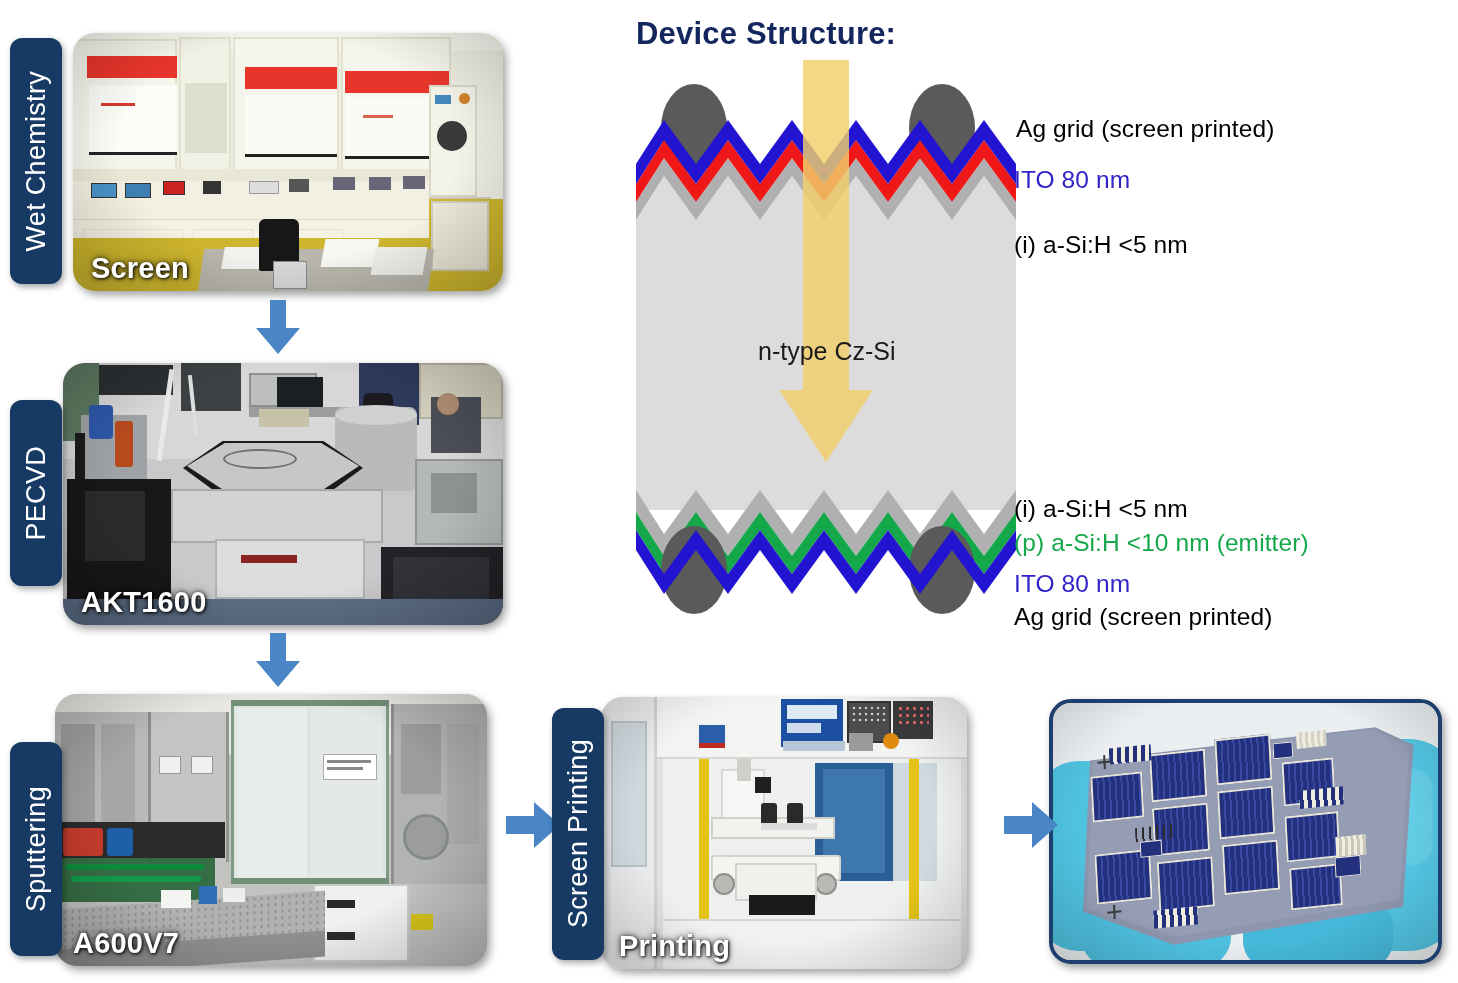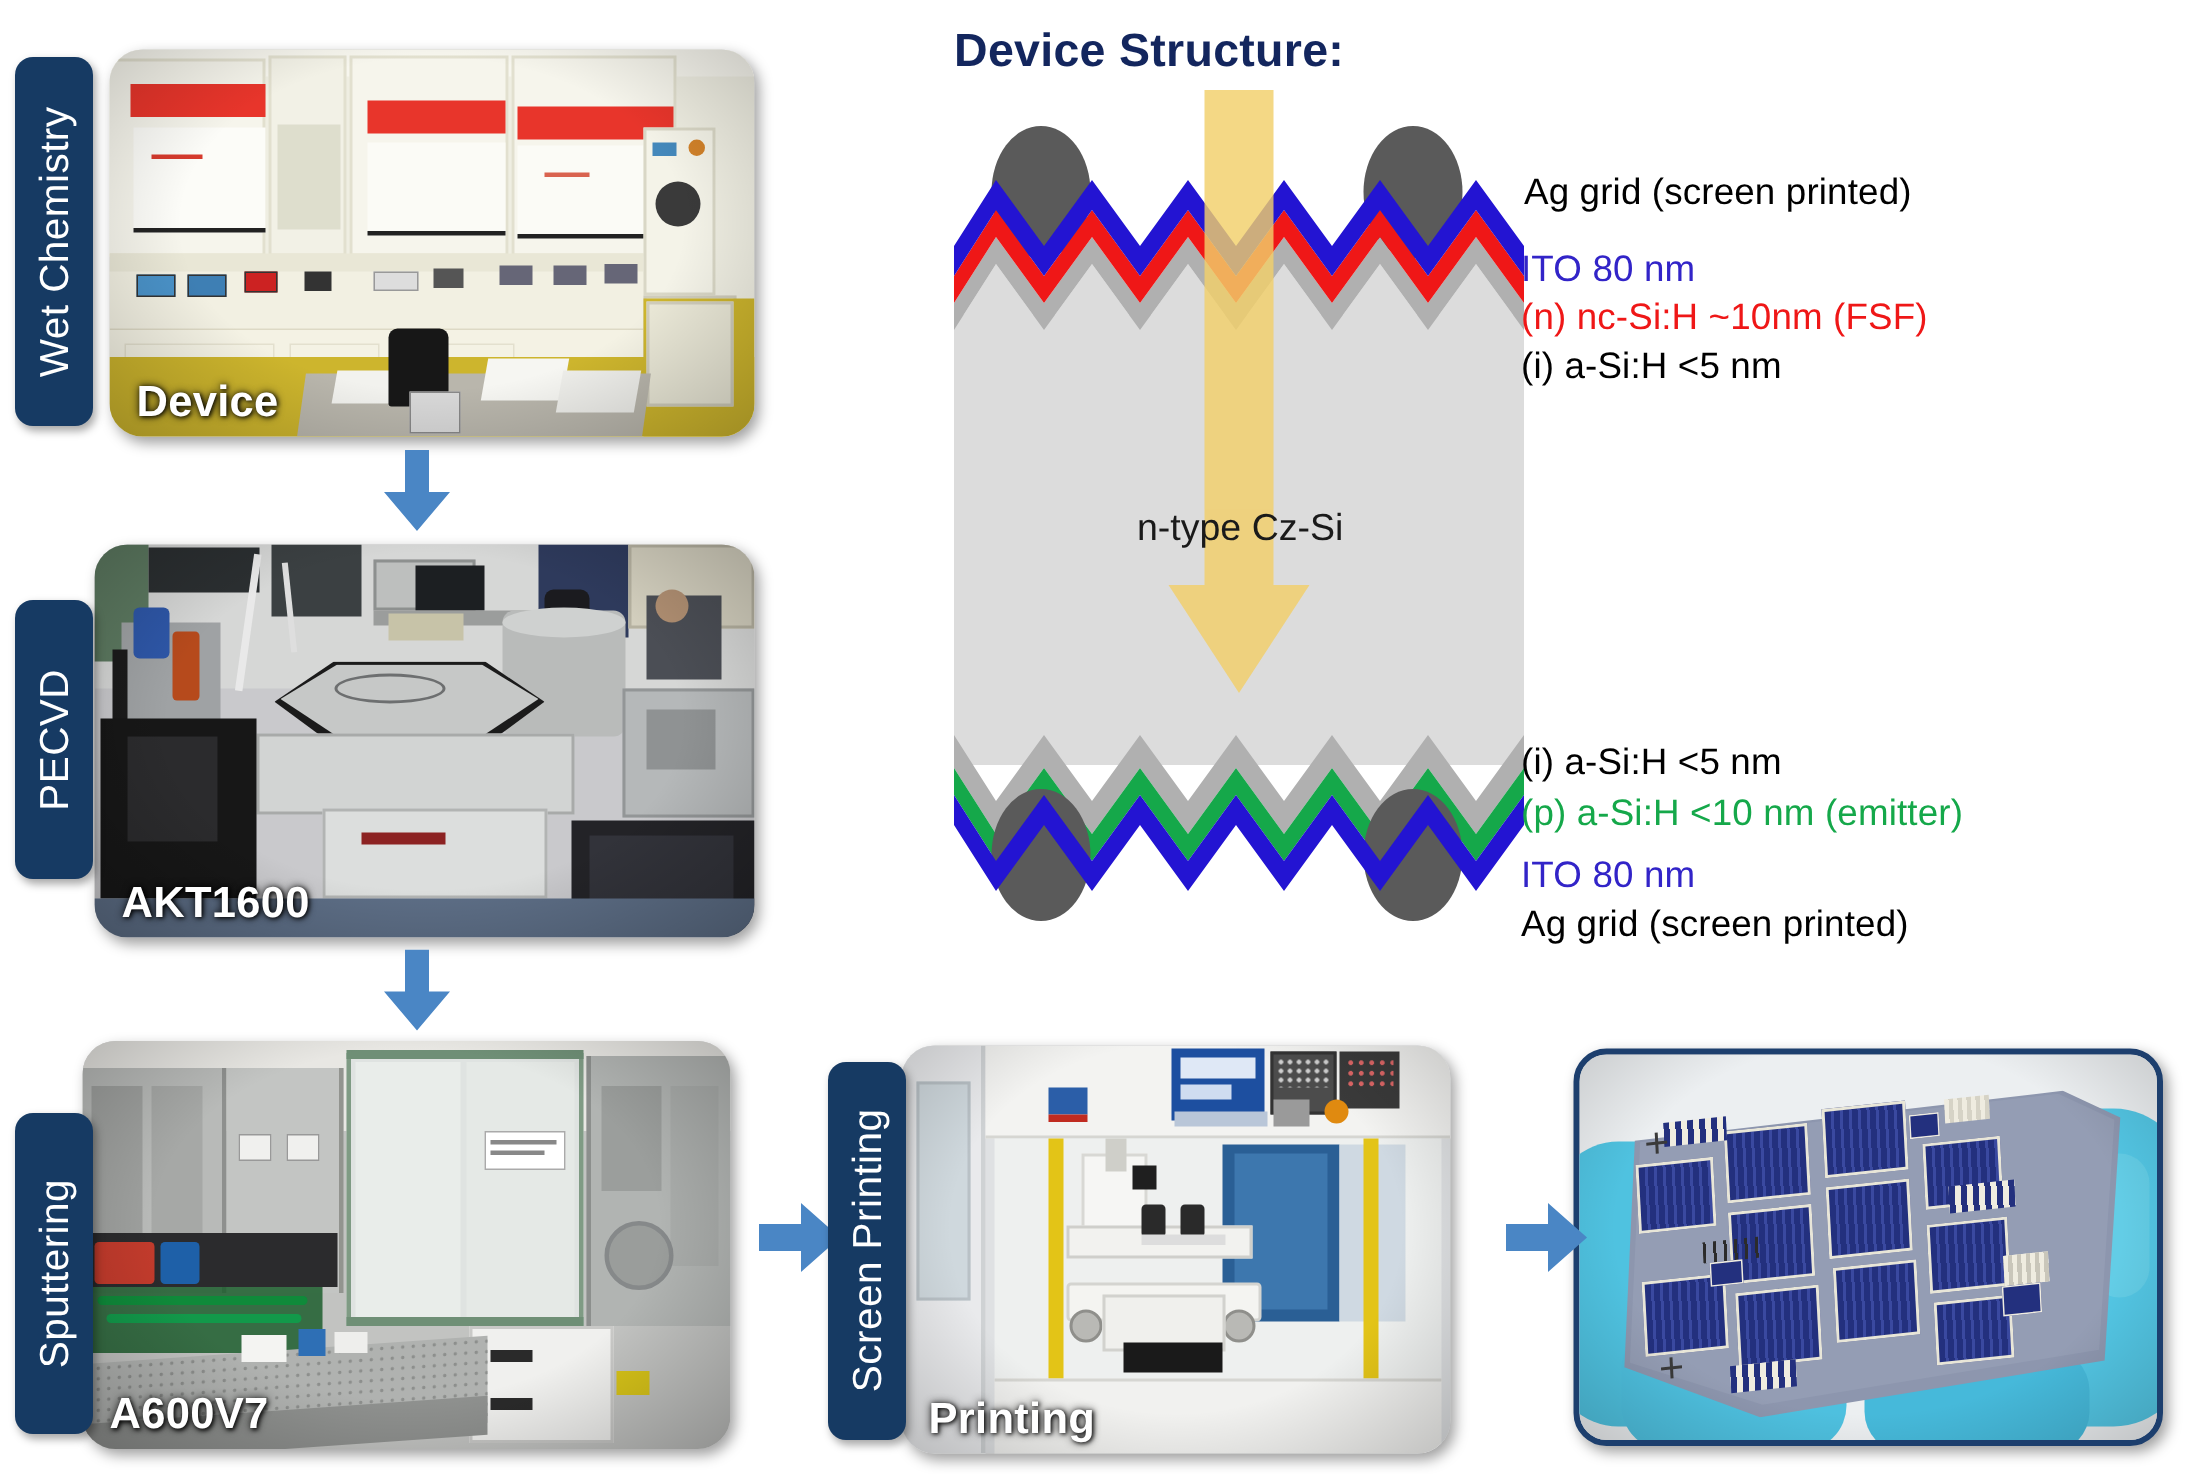--- a/index.html
+++ b/index.html
@@ -139,21 +139,21 @@
       <div class="r" style="left:250px;top:206px;width:54px;height:28px;background:#f6f6f2;transform:skewX(-10deg);"></div>
       <div class="r" style="left:300px;top:214px;width:52px;height:28px;background:#eeeeea;transform:skewX(-10deg);"></div>
       <div class="r" style="left:150px;top:214px;width:44px;height:22px;background:#f2f2ee;transform:skewX(-10deg);"></div>
 
       <div class="r" style="left:186px;top:186px;width:40px;height:52px;background:#171717;border-radius:6px 6px 2px 2px;"></div>
       <div class="r" style="left:200px;top:228px;width:34px;height:28px;background:#d8d8d8;border:1px solid #888;"></div>
 
       <div class="r" style="inset:0;left:0;top:0;width:100%;height:100%;
            background:radial-gradient(ellipse at 50% 45%, rgba(0,0,0,0) 55%, rgba(0,0,0,.22) 100%);"></div>
     </div>
-    <div class="cap">Device</div>
+    <div class="cap">Screen</div>
   </div>
 
   <div class="vtab" style="left:10px; top:38px; width:52px; height:246px;">
     <span>Wet Chemistry</span>
   </div>
 
   <div class="arr" style="left:248px; top:300px;">
     <svg width="60" height="58" viewBox="0 0 60 58">
       <polygon points="22,0 38,0 38,28 52,28 30,54 8,28 22,28" fill="#4a86c5"></polygon>
     </svg>
@@ -482,21 +482,20 @@
         <rect x="167" y="-12" width="46" height="350" fill="#f2cf6a"></rect>
         <polygon points="143,330 237,330 190,402" fill="#f2cf6a"></polygon>
       </g>
 
       <text x="122" y="300" font-family="Liberation Sans, sans-serif" font-size="25" fill="#1a1a1a">n-type Cz-Si</text>
     </svg>
   </div>
 
   <div class="lbl" style="left:1016px; top:115px; color:#000;">Ag grid  (screen printed)</div>
   <div class="lbl" style="left:1014px; top:166px; color:#3224c8;">ITO 80 nm</div>
-  <div class="lbl" style="left:1014px; top:198px; color:#ef1717;">(n) nc-Si:H ~10nm (FSF)</div>
   <div class="lbl" style="left:1014px; top:231px; color:#000;">(i) a-Si:H &lt;5 nm</div>
 
   <div class="lbl" style="left:1014px; top:495px; color:#000;">(i) a-Si:H &lt;5 nm</div>
   <div class="lbl" style="left:1014px; top:529px; color:#15a84a;">(p) a-Si:H &lt;10 nm (emitter)</div>
   <div class="lbl" style="left:1014px; top:570px; color:#3224c8;">ITO 80 nm</div>
   <div class="lbl" style="left:1014px; top:603px; color:#000;">Ag grid (screen printed)</div>
 
 </div>
 
 </body></html>

